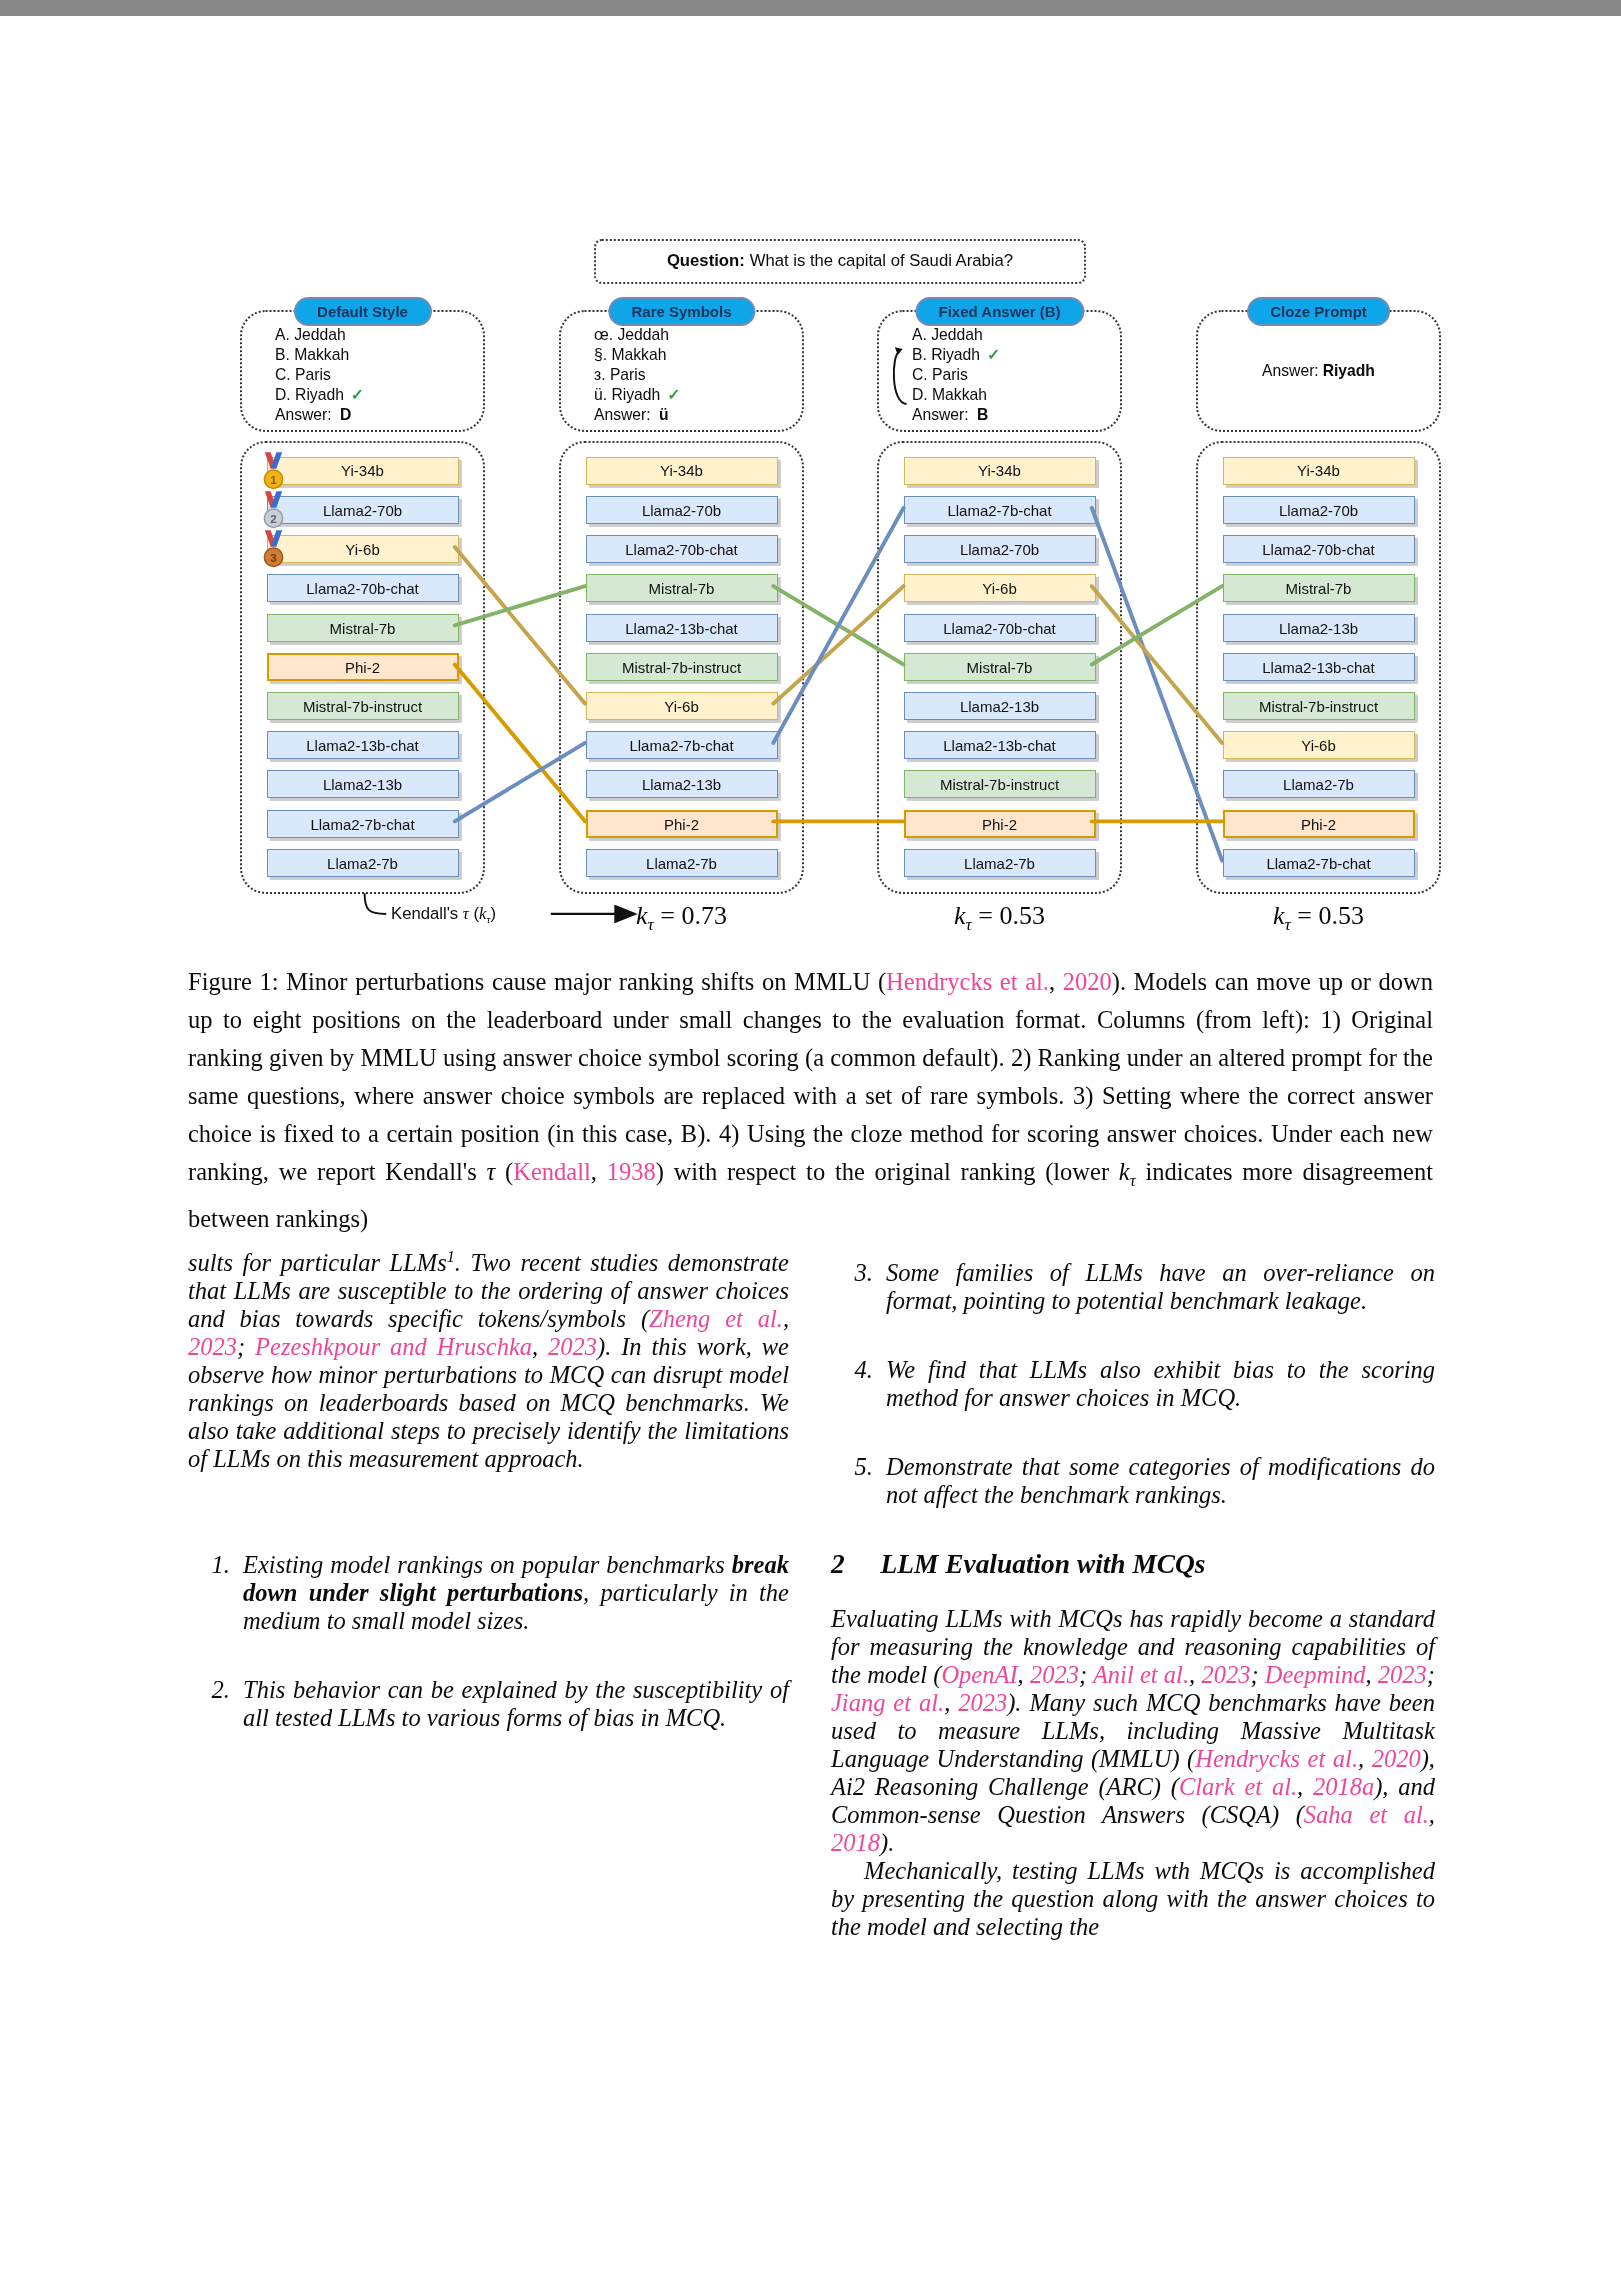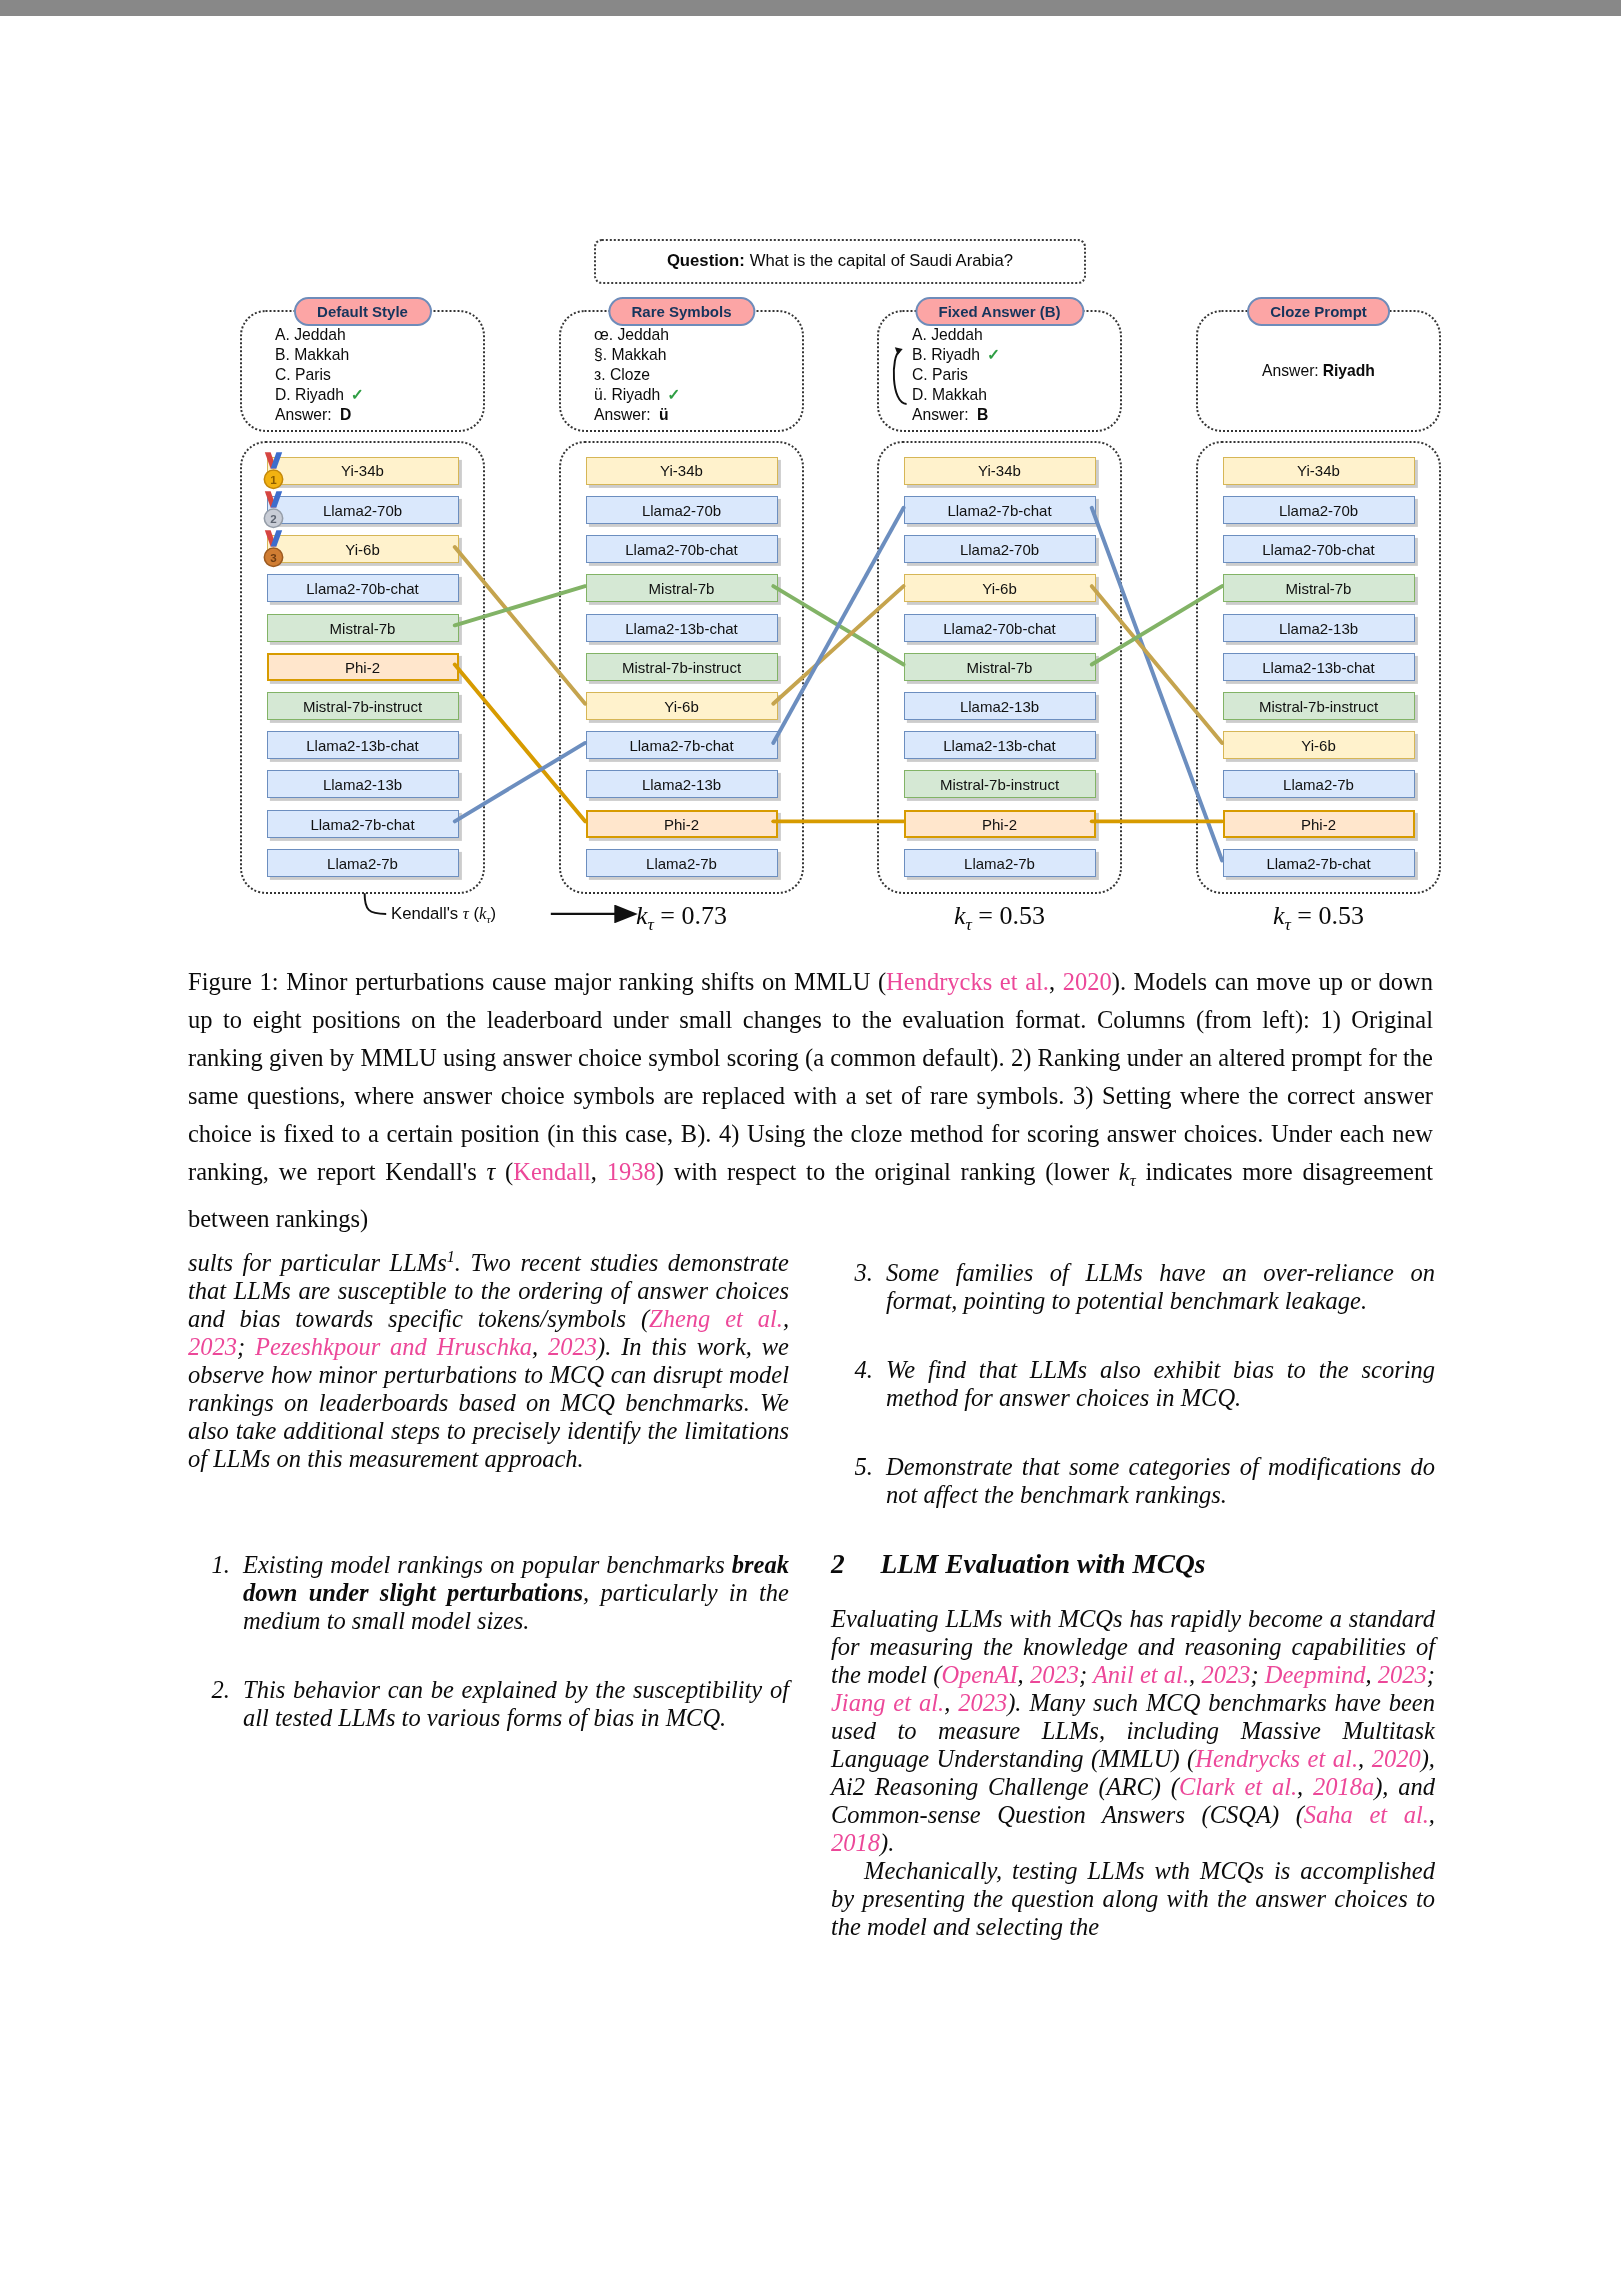--- a/index.html
+++ b/index.html
@@ -10,21 +10,21 @@
   .figure{position:absolute;left:0;top:211px;width:1621px;height:733px;}
   .qbox{position:absolute;left:594px;top:11.8px;width:488px;height:41px;
         border:2px dotted #3b3b3b;border-radius:7.8px;background:#fff;
         display:flex;align-items:center;justify-content:center;
         font-family:"Liberation Sans",sans-serif;font-size:16.7px;}
   .qbox b{margin-right:4.9px;}
   .panel{position:absolute;border:2px dotted #343434;border-radius:25.5px;background:#fff;box-sizing:border-box;}
   .style-panel{top:83px;height:122px;width:245px;}
   .rank-panel{top:214px;height:453px;width:245px;}
   .pill{position:absolute;top:-14.7px;left:50%;transform:translateX(-50%);
-        padding:3.9px 21.6px;background:#fca5a5;border:2px solid #6e8cba;border-radius:15.7px;
+        padding:3.9px 21.6px;background:#0ea5e9;border:2px solid #6e8cba;border-radius:15.7px;
         font-family:"Liberation Sans",sans-serif;font-weight:bold;font-size:15px;color:#16345c;
         white-space:nowrap;z-index:3;}
   .opts{position:absolute;left:33px;top:12.7px;font-family:"Liberation Sans",sans-serif;
         font-size:15.7px;line-height:20px;white-space:nowrap;}
   .check{color:#2f9e44;font-weight:bold;margin-left:6.9px;}
   .answer-center{position:absolute;inset:0;display:flex;align-items:center;justify-content:center;
         font-family:"Liberation Sans",sans-serif;font-size:15.7px;}
   .answer-center b,.opts b{margin-left:3.9px;}
   .fix-arrow{position:absolute;left:7.8px;top:31px;z-index:2;}
   .mbox{position:absolute;left:24.5px;width:192px;height:28px;border:1.6px solid #888;
@@ -117,21 +117,21 @@
         <div class="mbox m-blue" style="top: 288px;">Llama2-13b-chat</div>
         <div class="mbox m-blue" style="top: 327px;">Llama2-13b</div>
         <div class="mbox m-blue" style="top: 367px;">Llama2-7b-chat</div>
         <div class="mbox m-blue" style="top: 406px;">Llama2-7b</div>
       </div>
       <div class="panel style-panel" style="left: 559px;">
         <div class="pill">Rare Symbols</div>
         <div class="opts">
           <div class="opt-line"><span>œ. Jeddah</span></div>
           <div class="opt-line"><span>§. Makkah</span></div>
-          <div class="opt-line"><span>з. Cloze</span></div>
+          <div class="opt-line"><span>з. Paris</span></div>
           <div class="opt-line"><span>ü. Riyadh</span><span class="check" style="color: rgb(47, 158, 68);">✓</span></div>
           <div class="opt-line"><span>Answer: </span><b>ü</b></div>
         </div>
       </div>
       <div class="panel rank-panel" style="left: 559px;">
         <div class="mbox m-yellow" style="top: 13.7px;">Yi-34b</div>
         <div class="mbox m-blue" style="top: 53px;">Llama2-70b</div>
         <div class="mbox m-blue" style="top: 92px;">Llama2-70b-chat</div>
         <div class="mbox m-green" style="top: 131px;">Mistral-7b</div>
         <div class="mbox m-blue" style="top: 171px;">Llama2-13b-chat</div>

